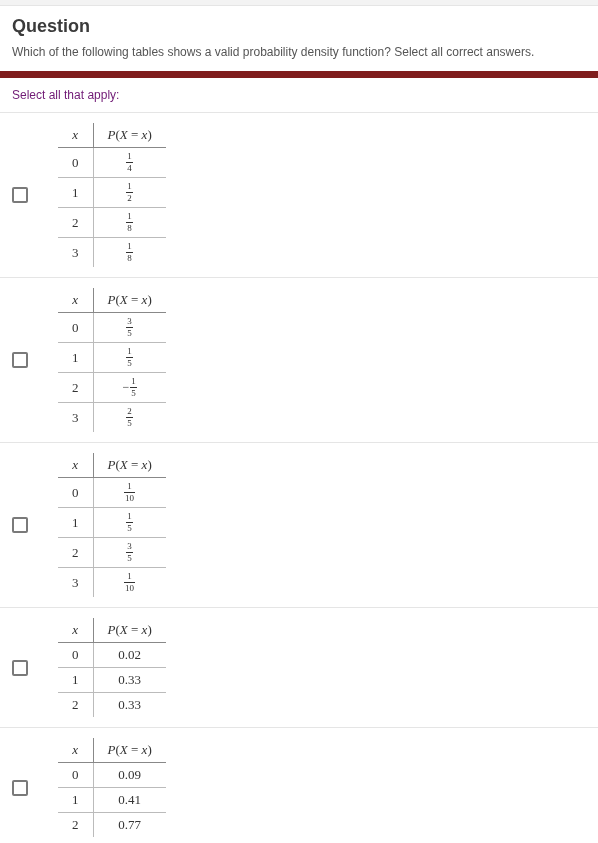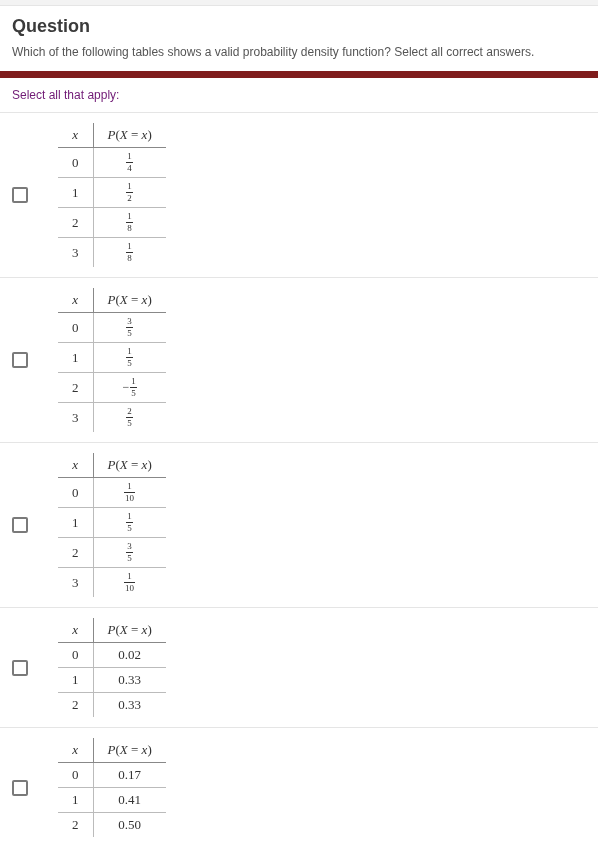--- a/index.html
+++ b/index.html
@@ -219,27 +219,27 @@
       <table class="prob-table">
         <thead>
           <tr>
             <th class="xcol">x</th>
             <th><span>P</span><span class="roman">(</span><span>X</span><span class="roman"> = </span><span>x</span><span class="roman">)</span></th>
           </tr>
         </thead>
         <tbody>
           <tr>
             <td class="xcol">0</td>
-            <td>0.17</td>
+            <td>0.09</td>
           </tr>
           <tr>
             <td class="xcol">1</td>
             <td>0.41</td>
           </tr>
           <tr>
             <td class="xcol">2</td>
-            <td>0.50</td>
+            <td>0.77</td>
           </tr>
         </tbody>
       </table>
     </div>
     <div class="option-row"></div>
   </div>
 
 </body></html>

